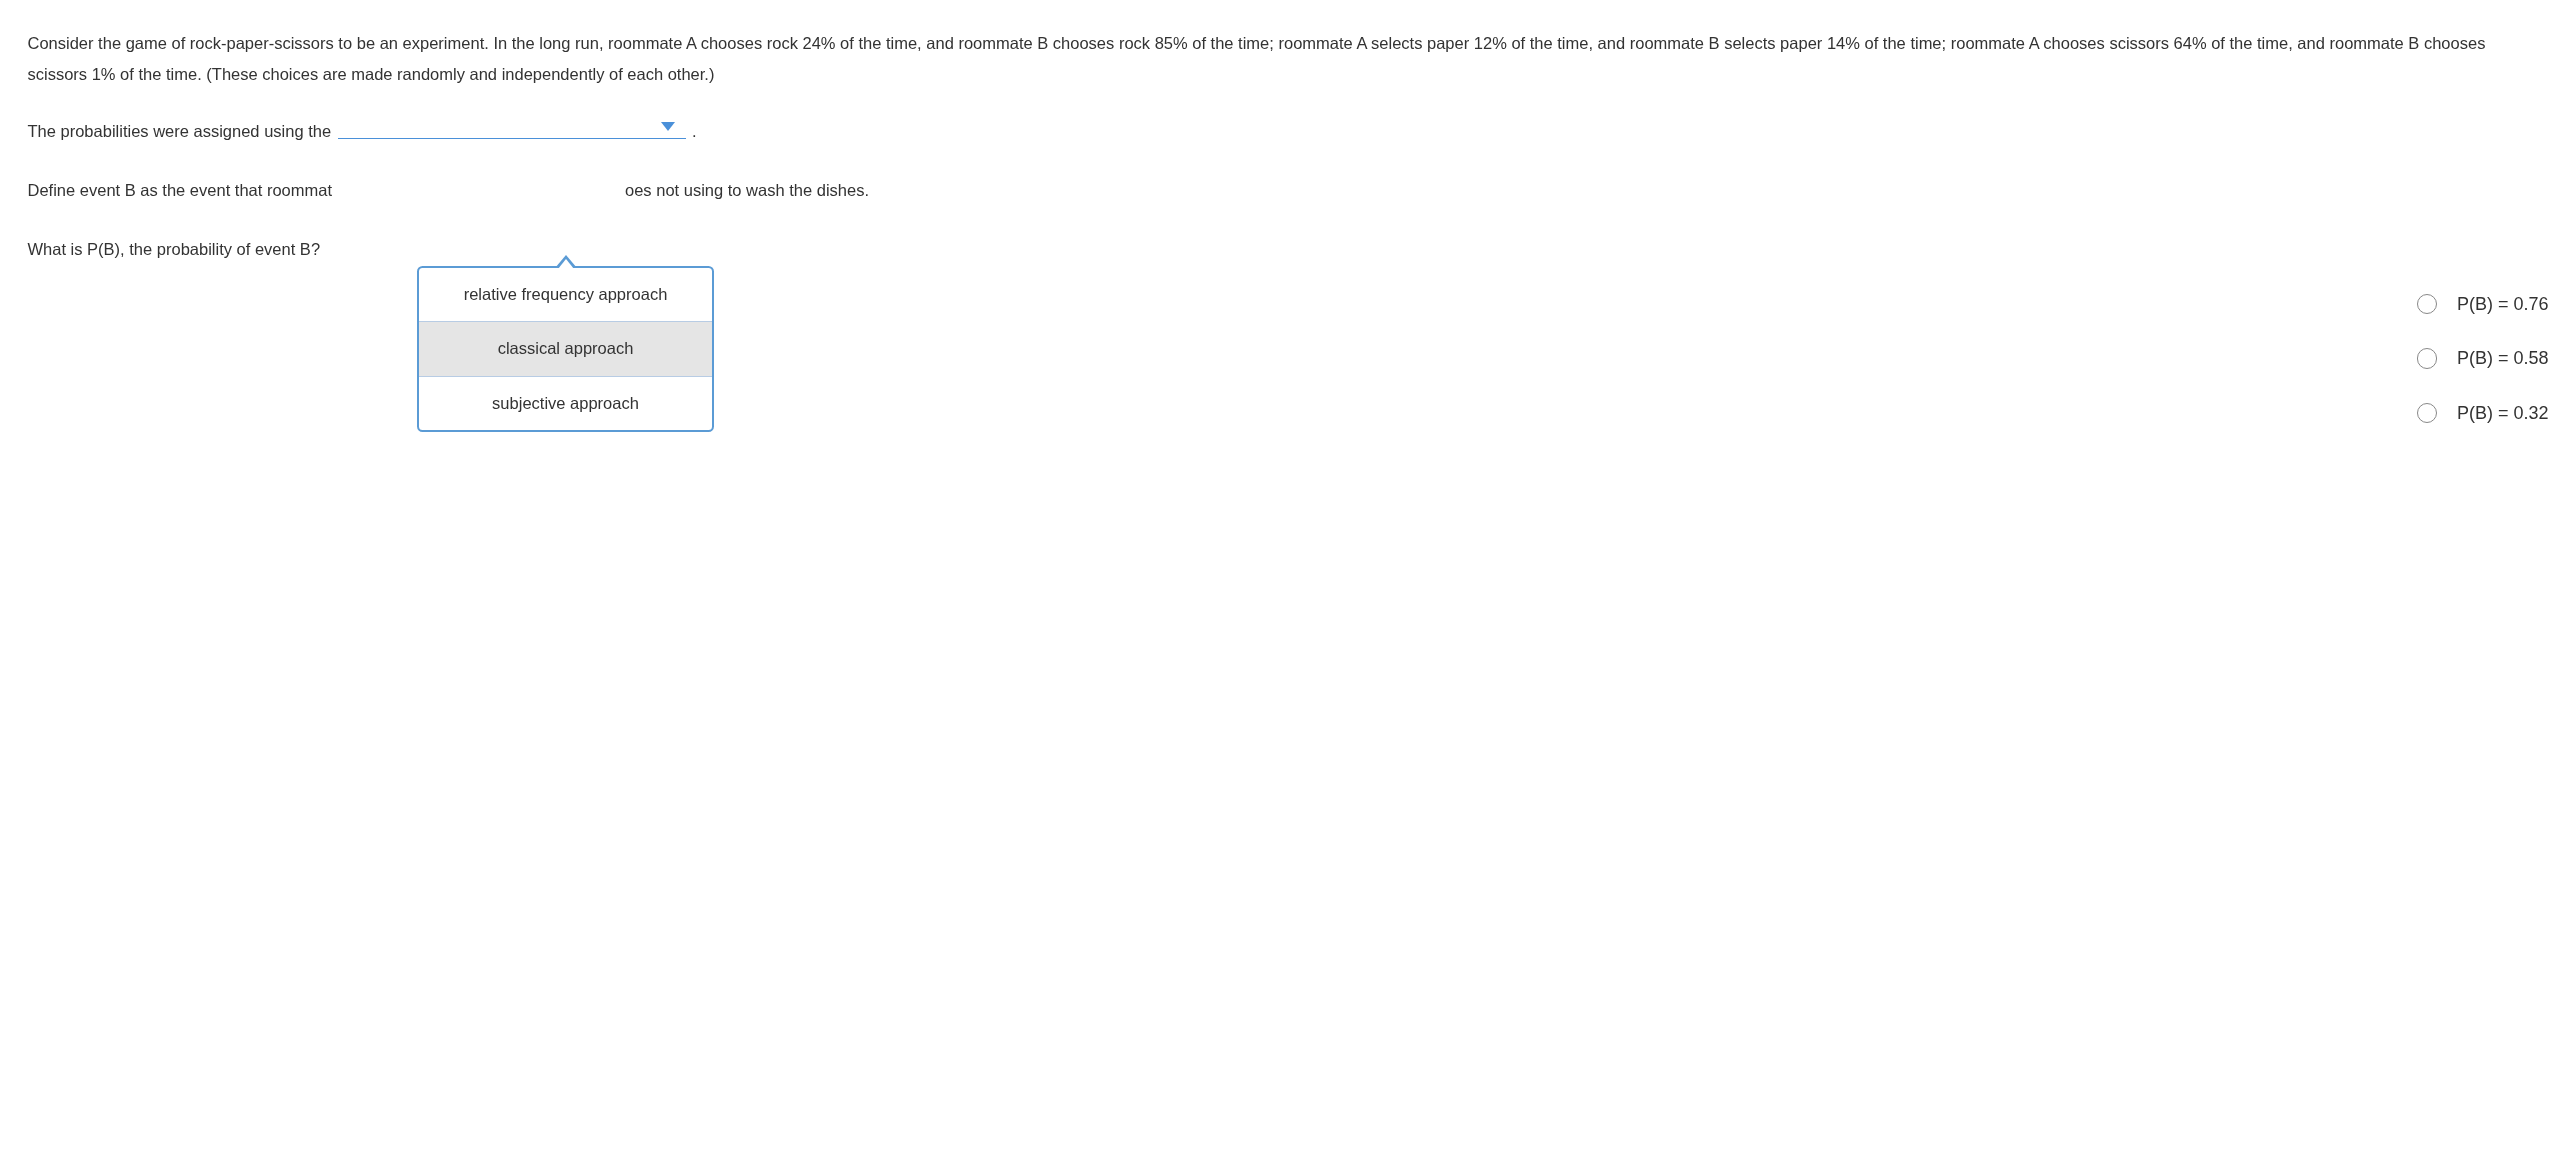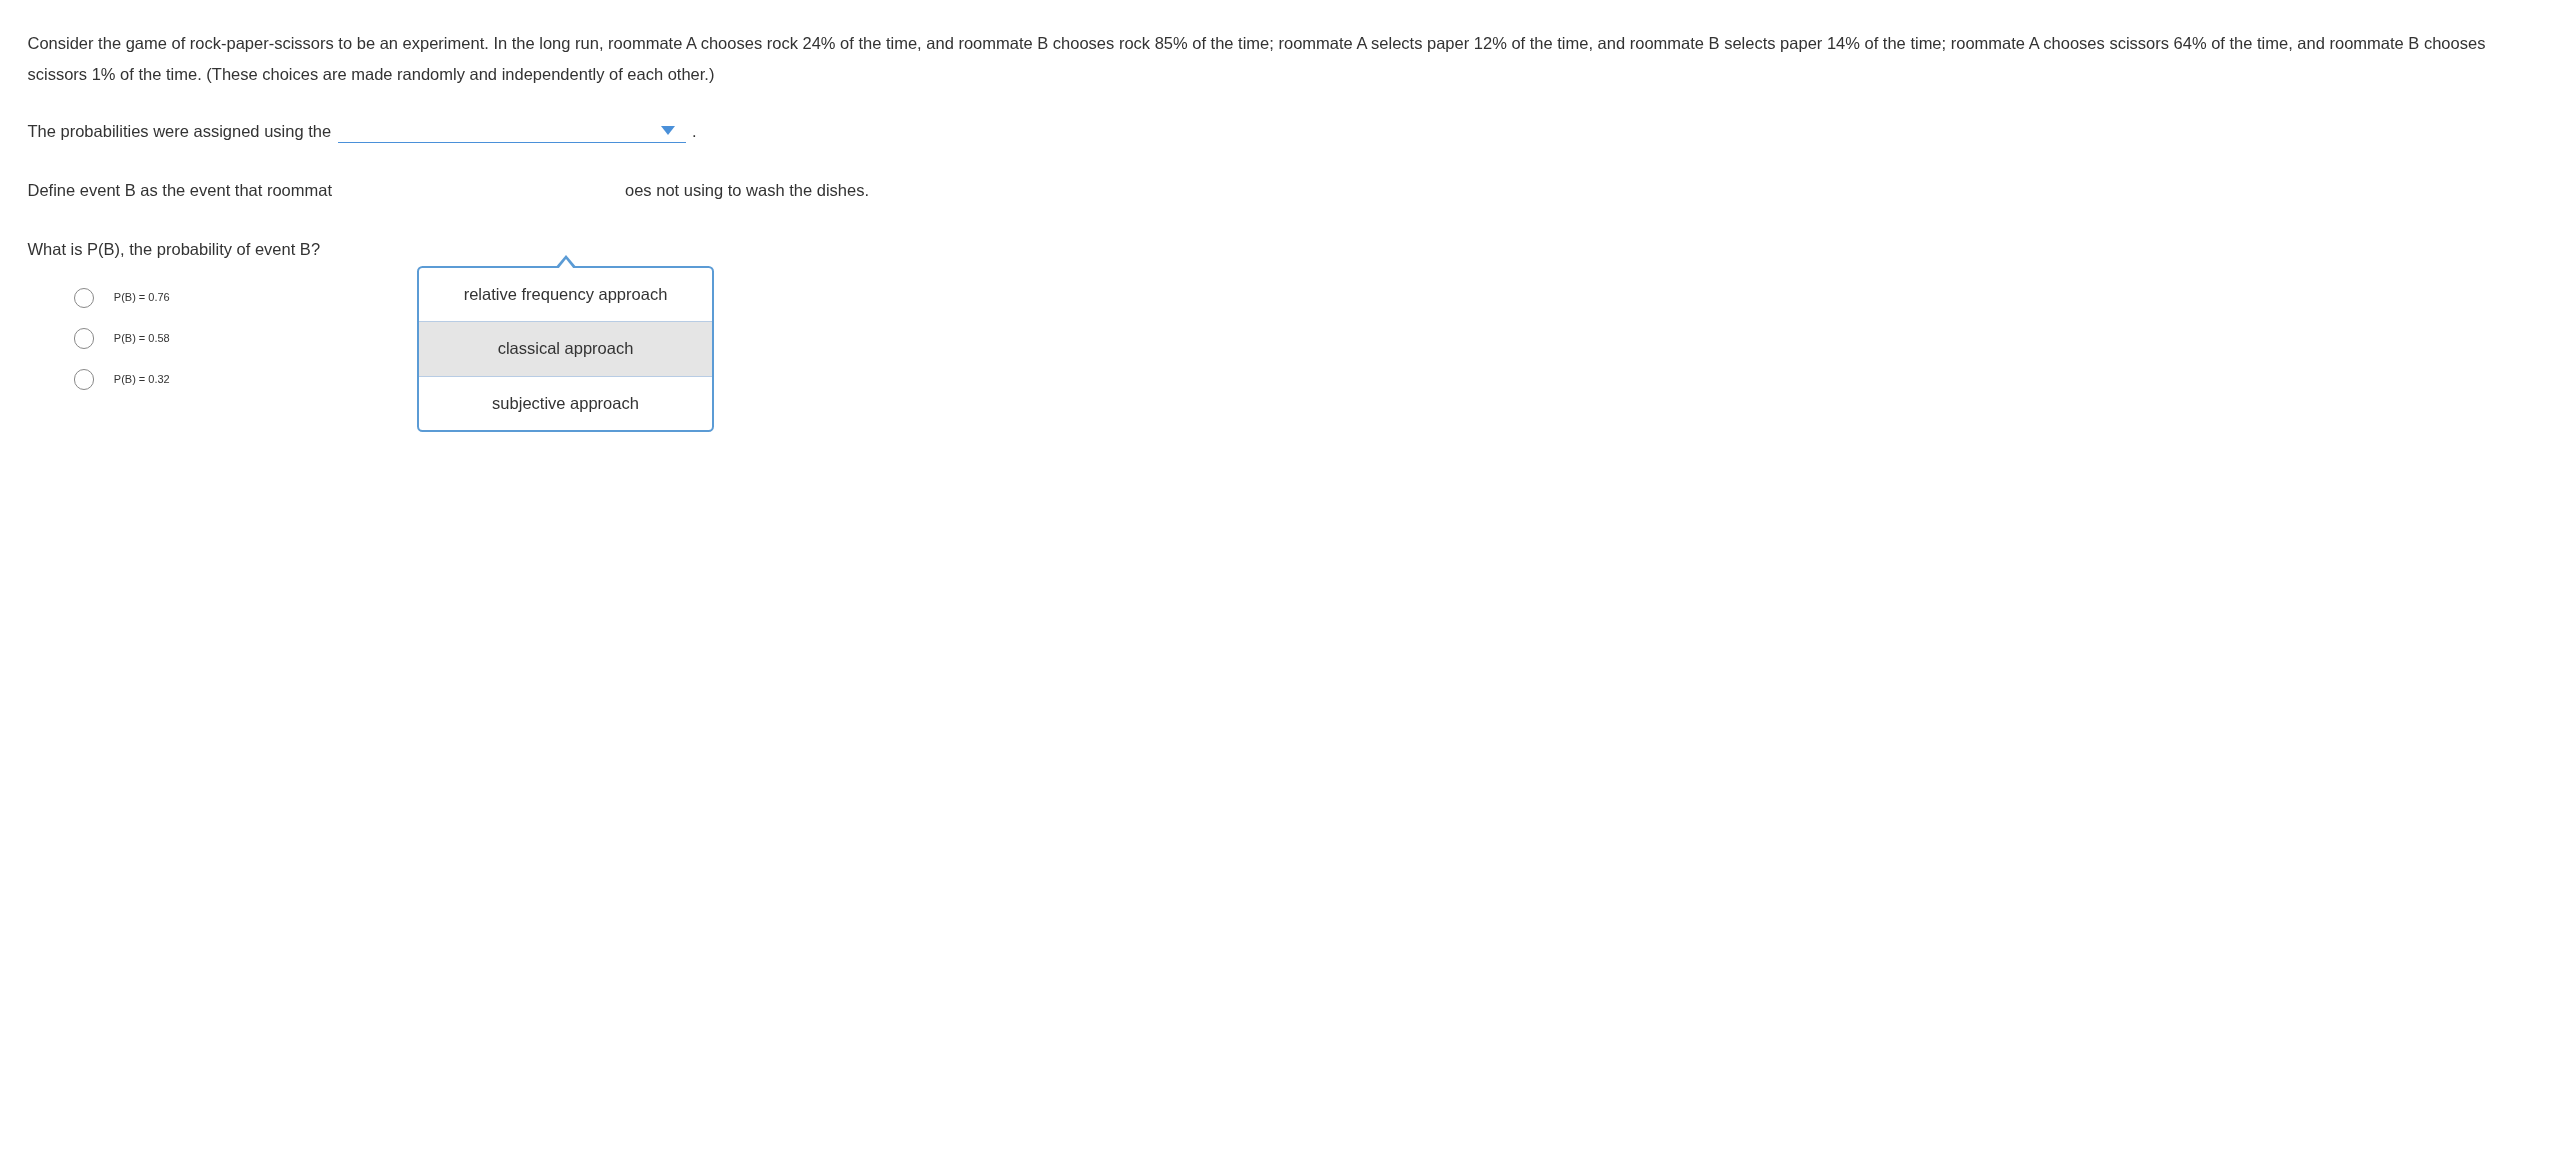--- a/index.html
+++ b/index.html
@@ -9,21 +9,21 @@
     margin: 0;
     padding: 27.5px;
     line-height: 1.9;
     background: #fff;
   }
   .question-text {
     margin-bottom: 26px;
   }
   .prompt-line {
     display: flex;
-    align-items: center;
+    align-items: flex-start;
     flex-wrap: wrap;
     margin-bottom: 27.5px;
     position: relative;
   }
   .dropdown-underline {
     display: inline-block;
     width: 348px;
     border-bottom: 1.8px solid #4a90d9;
     margin-left: 7.3px;
     margin-right: 5.5px;
@@ -93,21 +93,22 @@
     background: #e5e5e5;
   }
   .options {
     margin-top: 22px;
     margin-left: 46px;
   }
   .option {
     display: flex;
     align-items: center;
     margin-bottom: 20px;
-    font-size: 11px;
+    font-size: 18px;
+    justify-content: flex-end;
   }
   .radio {
     width: 18.3px;
     height: 18.3px;
     border: 1.8px solid #888;
     border-radius: 50%;
     margin-right: 20px;
     flex-shrink: 0;
   }
   .sub-question {

